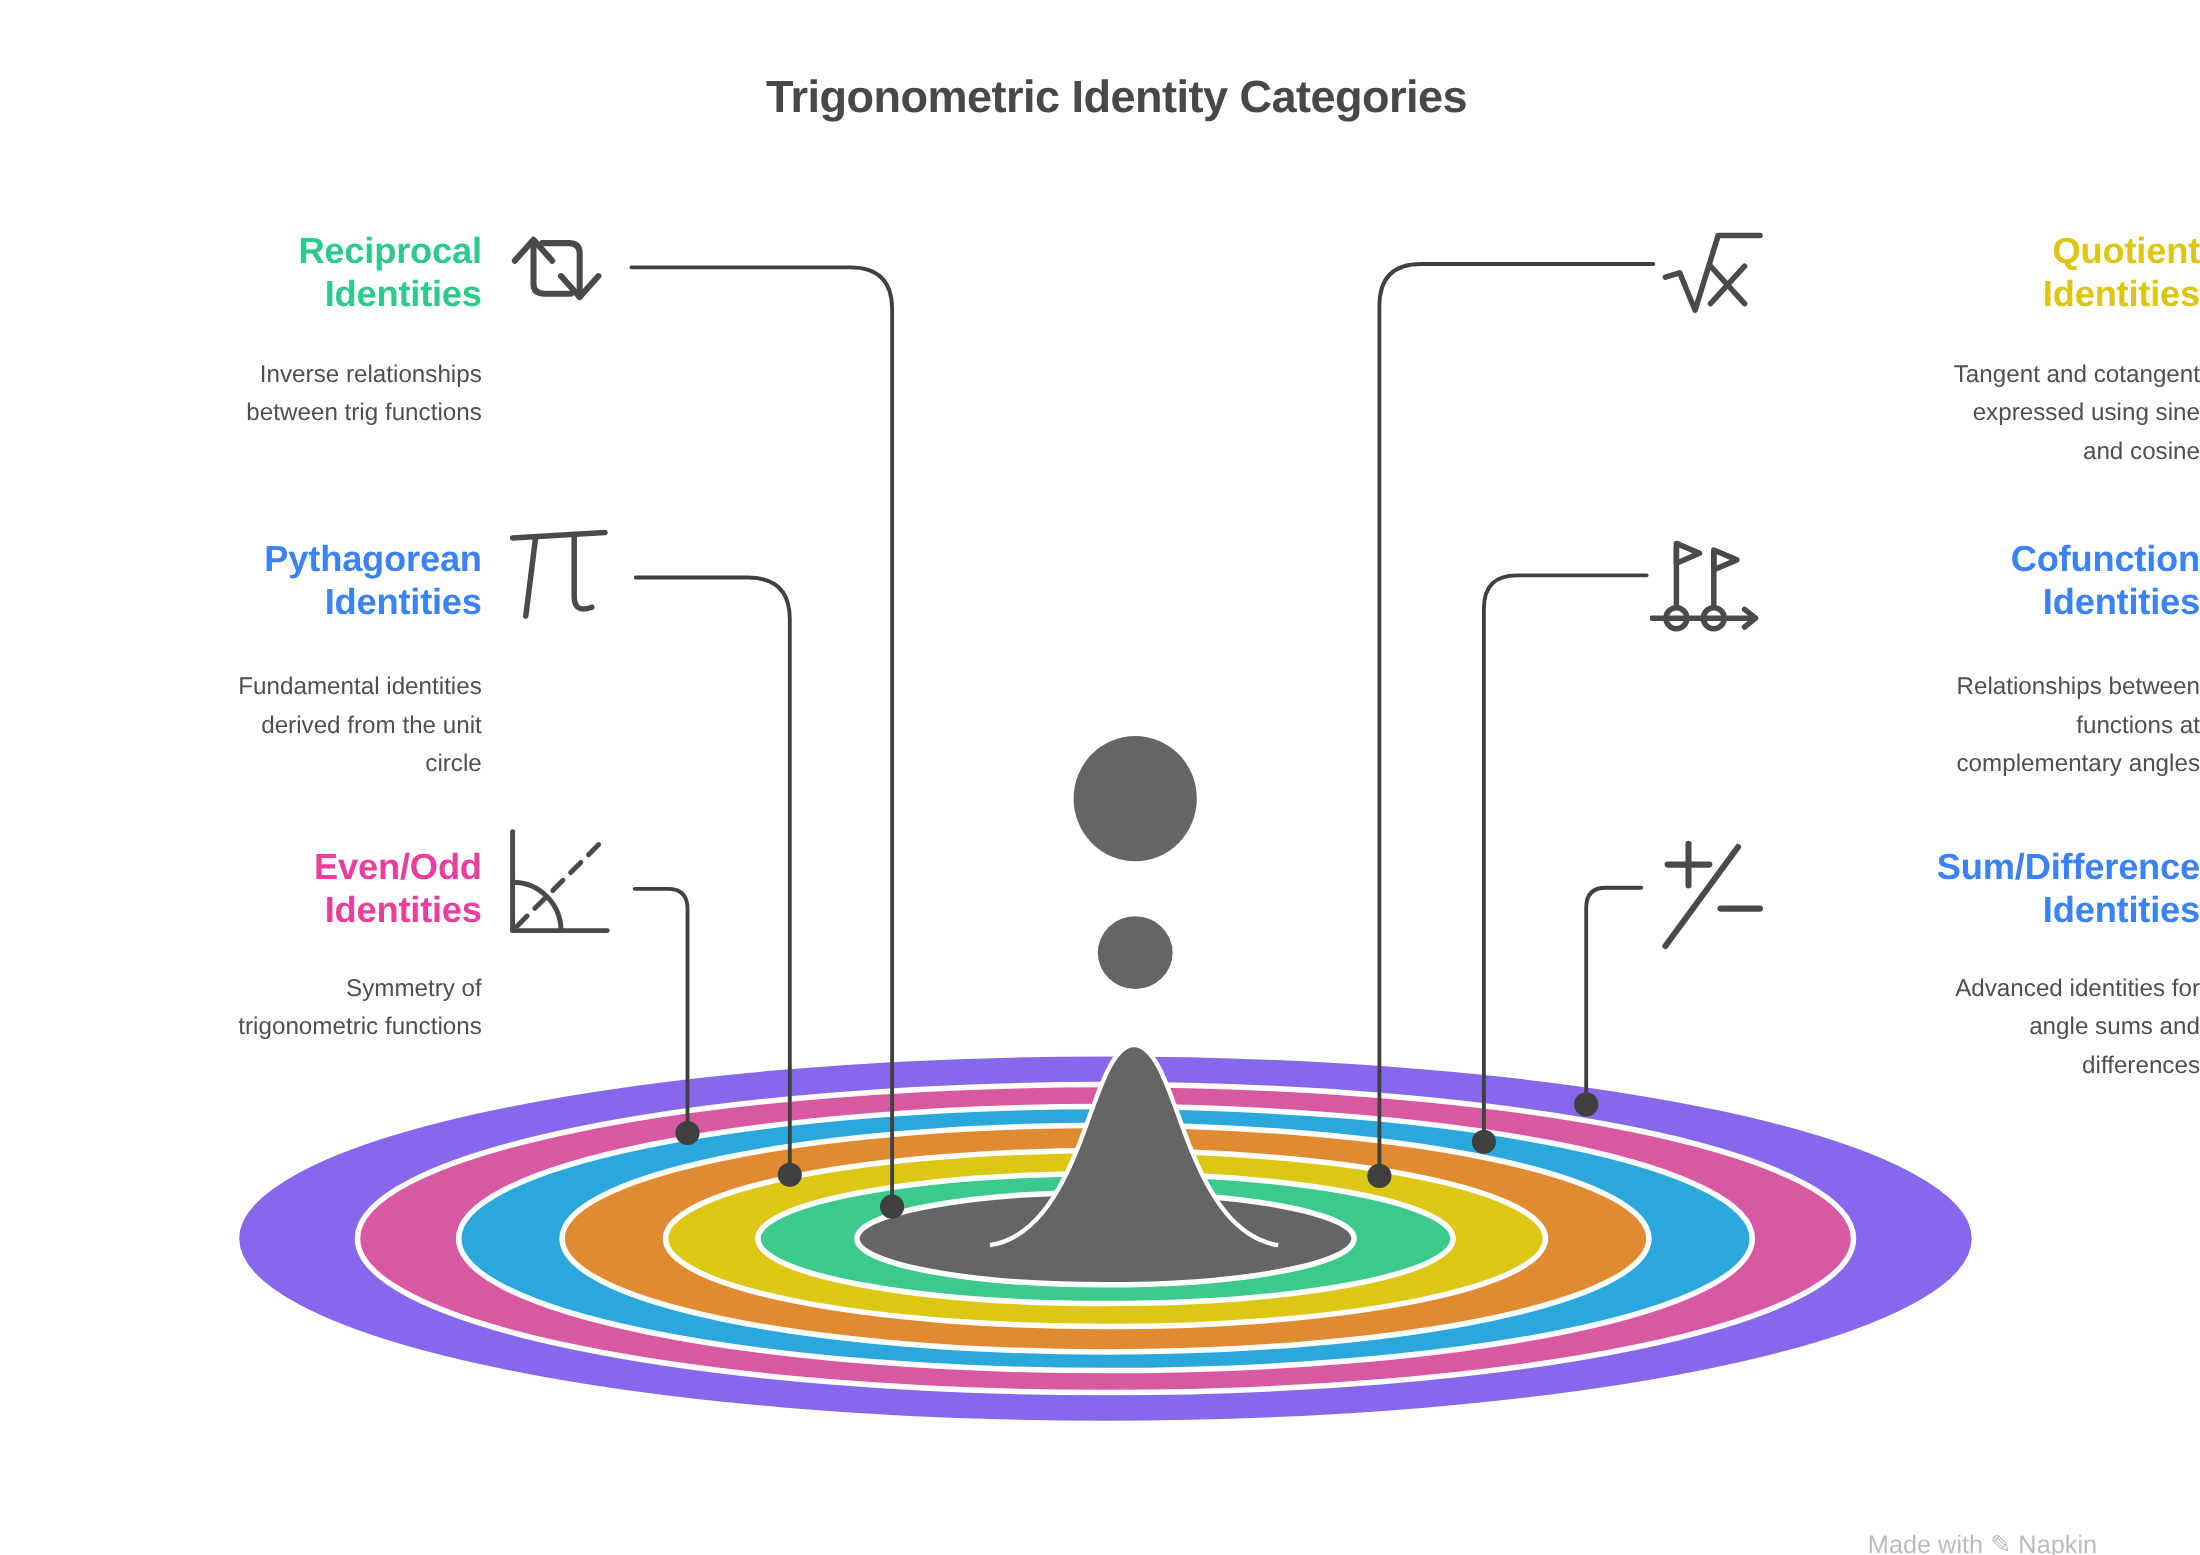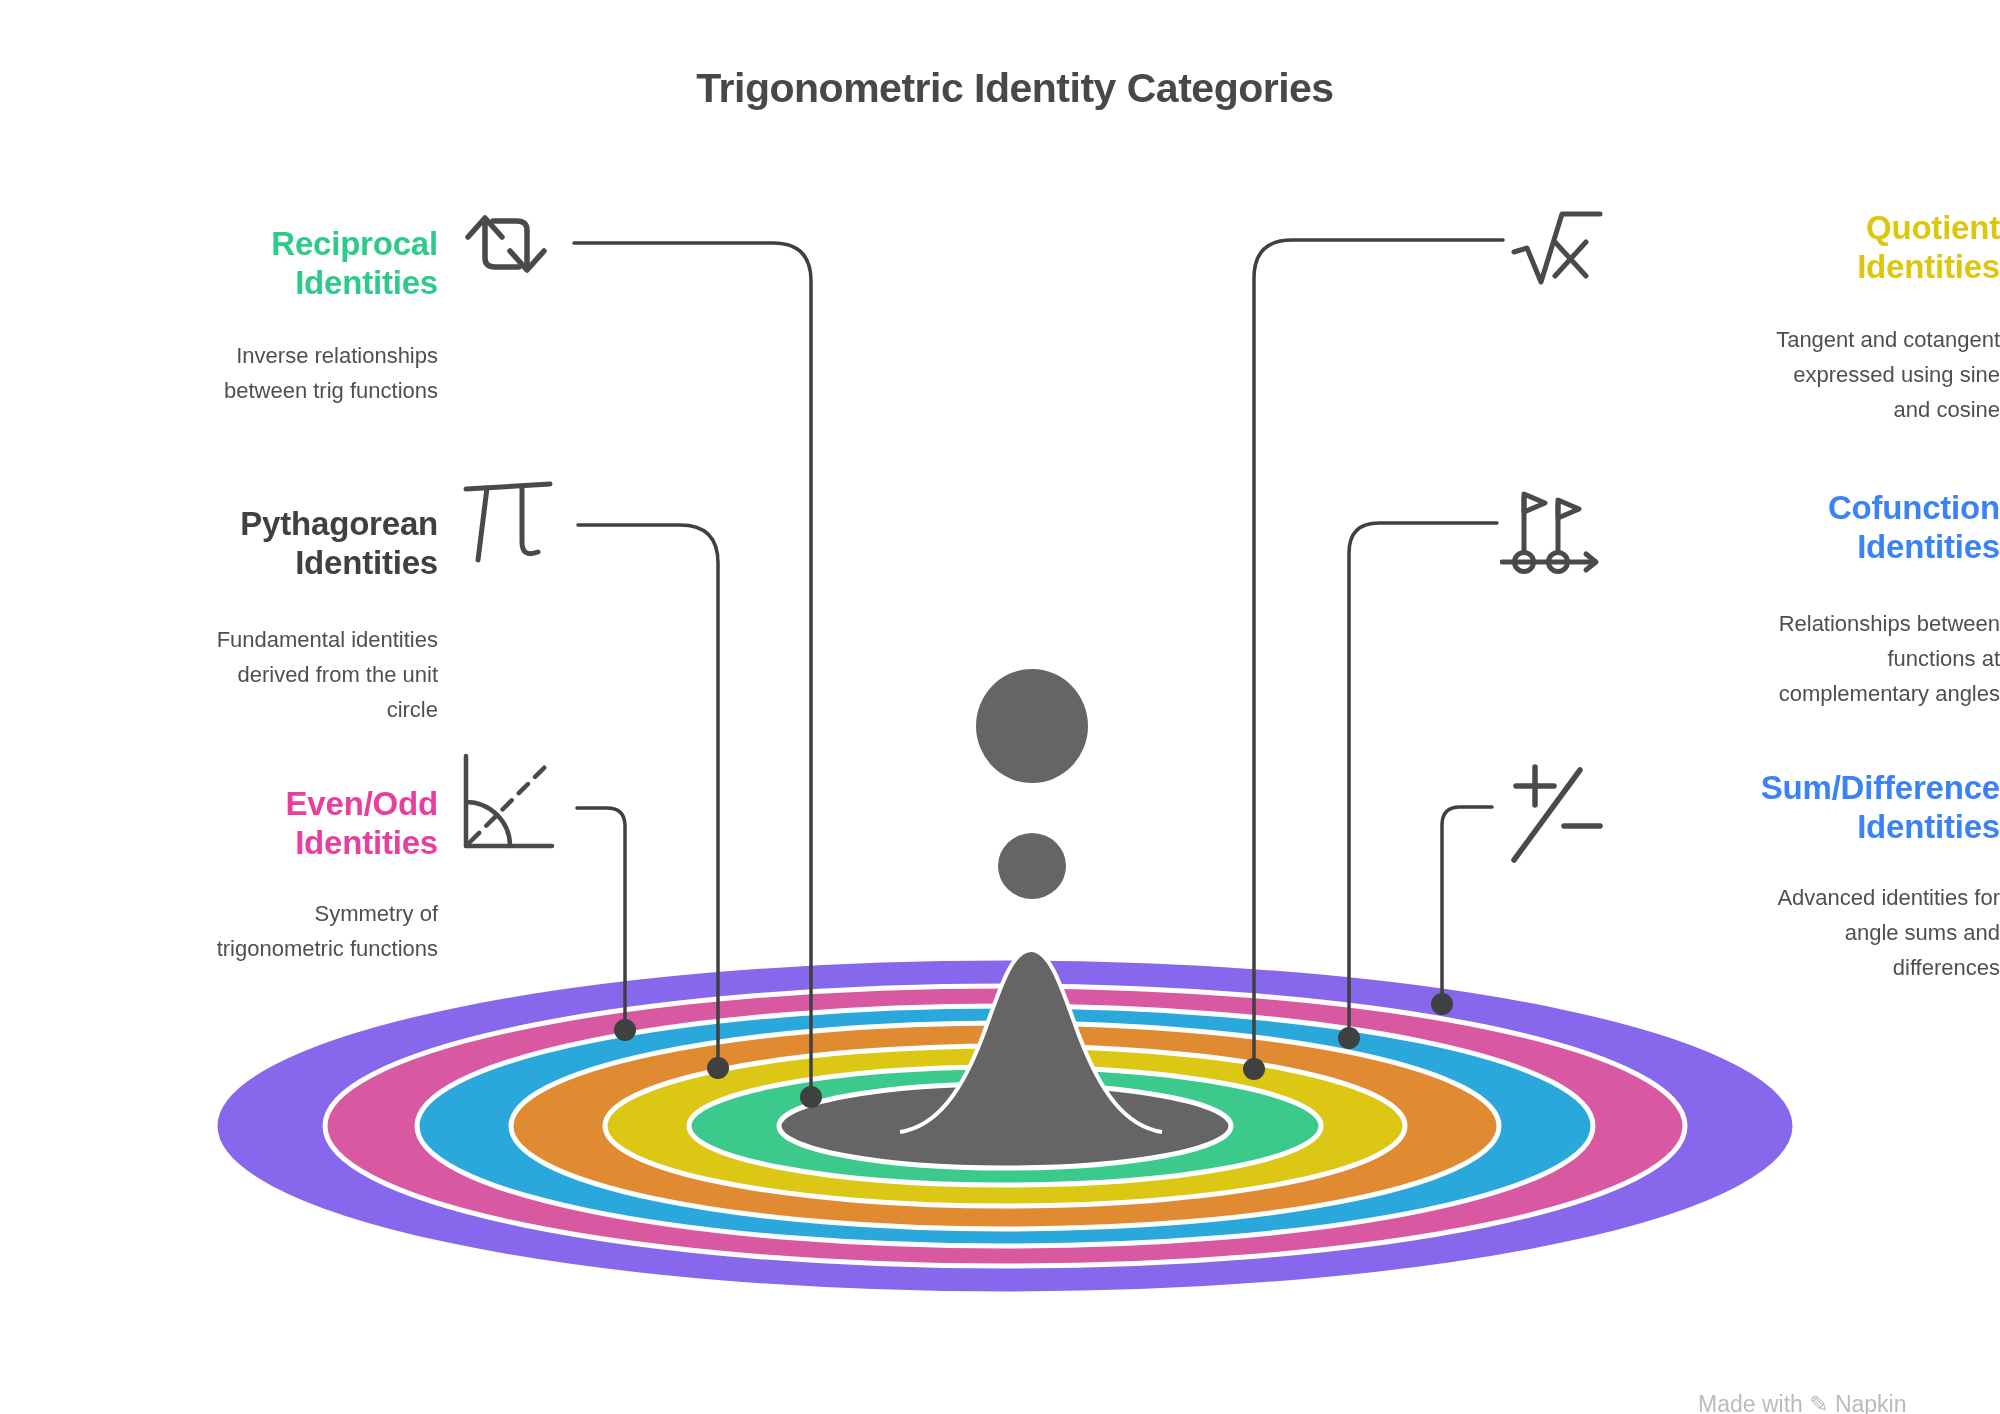--- a/index.html
+++ b/index.html
@@ -24,21 +24,21 @@
   .dot{fill:var(--connector,#3f4040);}
   .cat-heading{
     position:absolute;
     font-size:33px;font-weight:700;line-height:39px;letter-spacing:-0.2px;
   }
   .cat-desc{
     position:absolute;
     font-size:22px;font-weight:400;line-height:35px;
     color:var(--body-text,#4f4f50);
   }
-  .side-l{left:118px;width:320px;text-align:right;margin-top:16px;}
+  .side-l{left:118px;width:320px;text-align:right;}
   .side-r{left:1640px;width:360px;text-align:right;}
   .row1-h{top:208px;} .row1-d{top:322px;}
   .row2-h{top:488px;} .row2-d{top:606px;}
   .row3-h{top:768px;} .row3-d{top:880px;}
   .icon{position:absolute;}
   .icon svg{display:block;width:100%;height:100%;}
   .icon path,.icon circle{fill:none;stroke:var(--icon-stroke,#4a4a4b);stroke-linecap:round;stroke-linejoin:round;}
   .node-circle{fill:var(--page-bg,#fff);}
   .watermark{
     position:absolute;top:1390px;left:1698px;
@@ -86,21 +86,21 @@
       <circle class="dot" cx="1349" cy="1038" r="11"></circle>
 
       <path class="conn" d="M 1492,807 H 1460 Q 1442,807 1442,825 V 996"></path>
       <circle class="dot" cx="1442" cy="1004" r="11"></circle>
     </g>
   </svg>
 
   <div class="cat-heading side-l row1-h" style="color: rgb(46, 202, 140);">Reciprocal<br>Identities</div>
   <div class="cat-desc side-l row1-d">Inverse relationships<br>between trig functions</div>
 
-  <div class="cat-heading side-l row2-h" style="color: #404040;">Pythagorean<br>Identities</div>
+  <div class="cat-heading side-l row2-h" style="color: #3b82f6;">Pythagorean<br>Identities</div>
   <div class="cat-desc side-l row2-d">Fundamental identities<br>derived from the unit<br>circle</div>
 
   <div class="cat-heading side-l row3-h" style="color: rgb(234, 62, 156);">Even/Odd<br>Identities</div>
   <div class="cat-desc side-l row3-d">Symmetry of<br>trigonometric functions</div>
 
   <div class="cat-heading side-r row1-h" style="color: rgb(221, 198, 14);">Quotient<br>Identities</div>
   <div class="cat-desc side-r row1-d">Tangent and cotangent<br>expressed using sine<br>and cosine</div>
 
   <div class="cat-heading side-r row2-h" style="color: #3b82f6;">Cofunction<br>Identities</div>
   <div class="cat-desc side-r row2-d">Relationships between<br>functions at<br>complementary angles</div>

